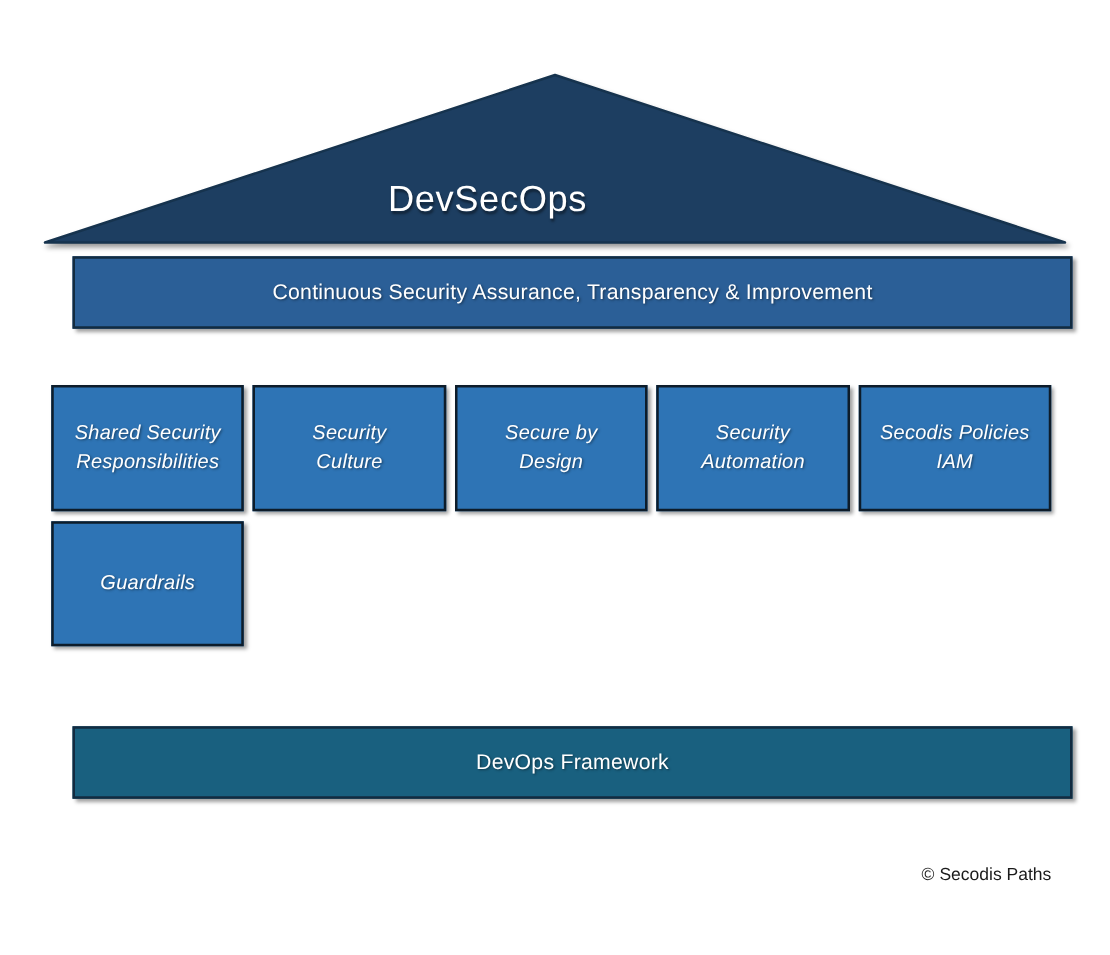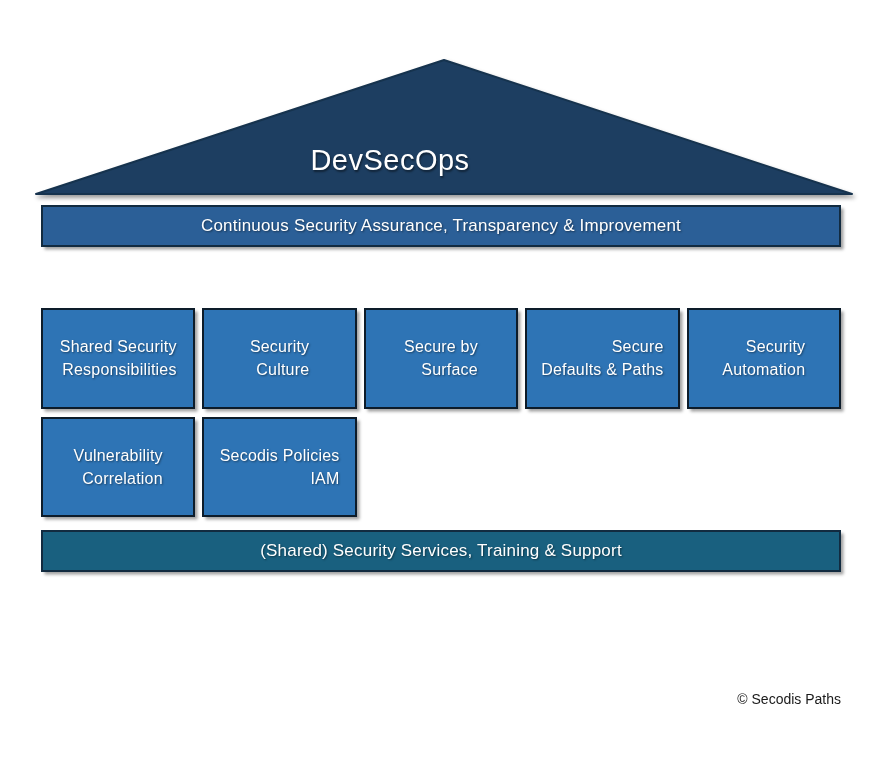--- a/index.html
+++ b/index.html
@@ -33,21 +33,21 @@
   }
   .roof-title{
     position:absolute;left:0;top:144px;width:780px;
     text-align:center;
     color:var(--text);
     font-size:29px;
     letter-spacing:0.5px;
     text-shadow:1px 2px 2px rgba(0,0,0,0.45);
   }
   .bar{
-    position:absolute;left:41px;width:800px;height:42px;
+    position:absolute;left:58px;width:800px;height:58px;
     box-sizing:border-box;
     border:2px solid var(--bar_border);
     display:flex;align-items:center;justify-content:center;
     color:var(--text);
     font-size:17px;
     letter-spacing:0.2px;
     text-shadow:1px 1px 2px rgba(0,0,0,0.45);
     box-shadow:2.5px 2.5px 3px rgba(0,0,0,0.38);
   }
   .bar-blue{background:var(--bar);}
@@ -57,28 +57,29 @@
     display:grid;
     grid-template-columns:repeat(5,1fr);
     grid-template-rows:repeat(2,1fr);
     column-gap:7px;row-gap:8px;
   }
   .cell{
     box-sizing:border-box;
     background:var(--box);
     border:2px solid var(--box_border);
     display:flex;align-items:center;justify-content:center;
-    text-align:right;
+    text-align:center;
     white-space:pre-line;
     color:var(--text);
     font-size:16px;
     line-height:1.45;
     letter-spacing:0.2px;
     text-shadow:1px 1px 2px rgba(0,0,0,0.45);
     box-shadow:2.5px 2.5px 3px rgba(0,0,0,0.38);
+    font-style:italic;
   }
   .copyright{
     position:absolute;top:691px;right:47px;
     color:var(--copyright_color);
     font-size:14px;
   }
 </style>
 </head>
 <body>
 
@@ -92,30 +93,27 @@
 
   <div class="bar bar-blue" style="top:205px">Continuous Security Assurance, Transparency &amp; Improvement</div>
 
 
   <div class="grid">
     <div class="cell">Shared Security
 Responsibilities</div>
     <div class="cell">Security
 Culture</div>
     <div class="cell">Secure by
-Surface</div>
-    <div class="cell">Secure
-Defaults &amp; Paths</div>
+Design</div>
     <div class="cell">Security
 Automation</div>
-    <div class="cell">Vulnerability
-Correlation</div>
     <div class="cell">Secodis Policies
 IAM</div>
+    <div class="cell">Guardrails</div>
   </div>
 
-  <div class="bar bar-teal" style="top:530px">(Shared) Security Services, Training &amp; Support</div>
 
+  <div class="bar bar-teal" style="top:581px">DevOps Framework</div>
 
 
   <div class="copyright">© Secodis Paths</div>
 
 </div>
 
 </body></html>

